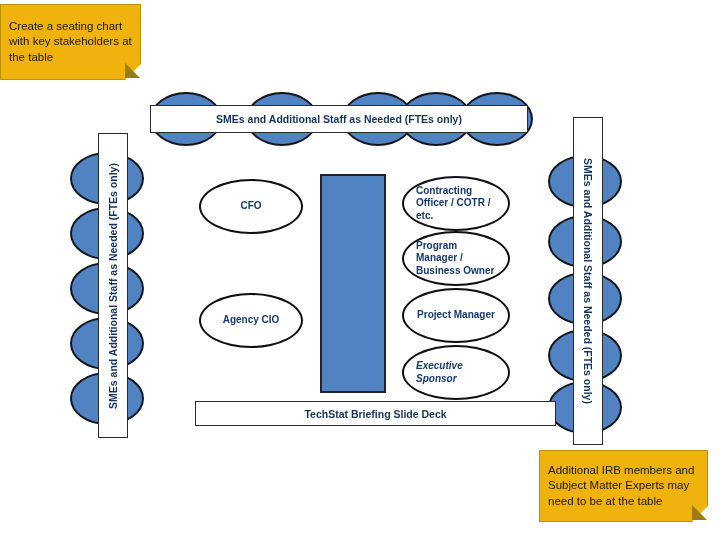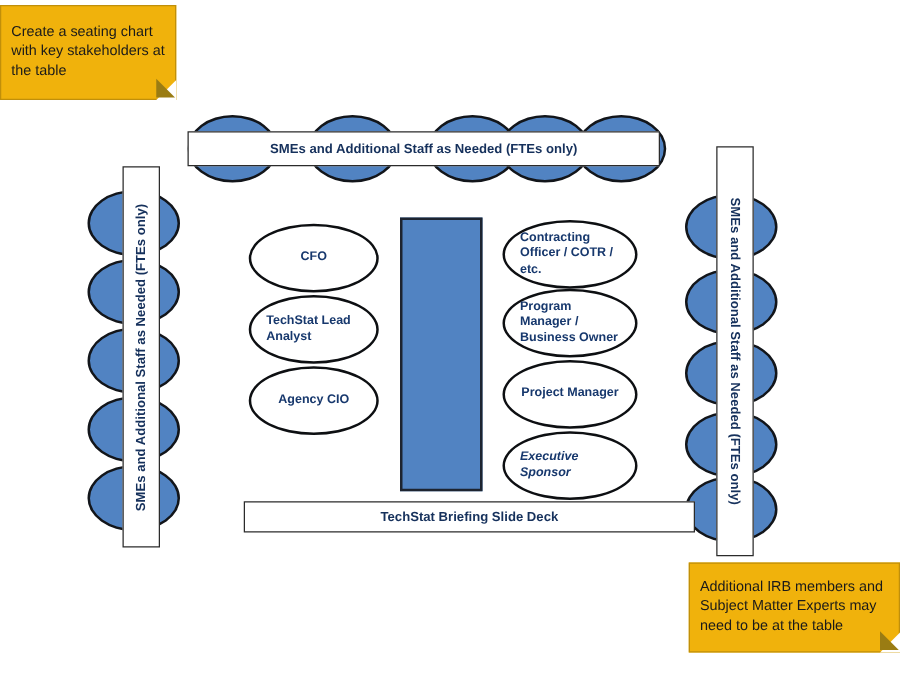--- a/index.html
+++ b/index.html
@@ -43,21 +43,21 @@
     content: "";
     position: absolute;
     left: -16px;
     top: -1px;
     width: 0;
     height: 0;
     border-left: 15px solid #9A7C13;
     border-top: 15px solid transparent;
   }
   #note-top-left   { left: 0px;   top: 4px;   width: 141px; height: 76px; }
-  #note-bottom-right { left: 551px; top: 450px; width: 169px; height: 72px; }
+  #note-bottom-right { left: 539px; top: 450px; width: 169px; height: 72px; }
 
   
   .seat {
     position: absolute;
     background: #5183C2;
     border: 2px solid #12151a;
     border-radius: 50%;
     box-sizing: border-box;
   }
   .seat-h { width: 72px; height: 54px; }   
@@ -170,23 +170,20 @@
 
   <div class="bar-vert" id="bar-right">
     <span class="vtext">SMEs and Additional Staff as Needed (FTEs only)</span>
   </div>
 
   <div id="table-rect"></div>
 
   <div class="role role-left" style="top:179px;">
     <span>CFO</span>
   </div>
-  <div class="role role-left" style="top:236px;">
-    <span>TechStat Lead Analyst</span>
-  </div>
   <div class="role role-left" style="top:293px;">
     <span>Agency CIO</span>
   </div>
 
   <div class="role role-right" style="top:176px;">
     <span>Contracting Officer / COTR / etc.</span>
   </div>
   <div class="role role-right" style="top:231px;">
     <span>Program Manager / Business Owner</span>
   </div>

